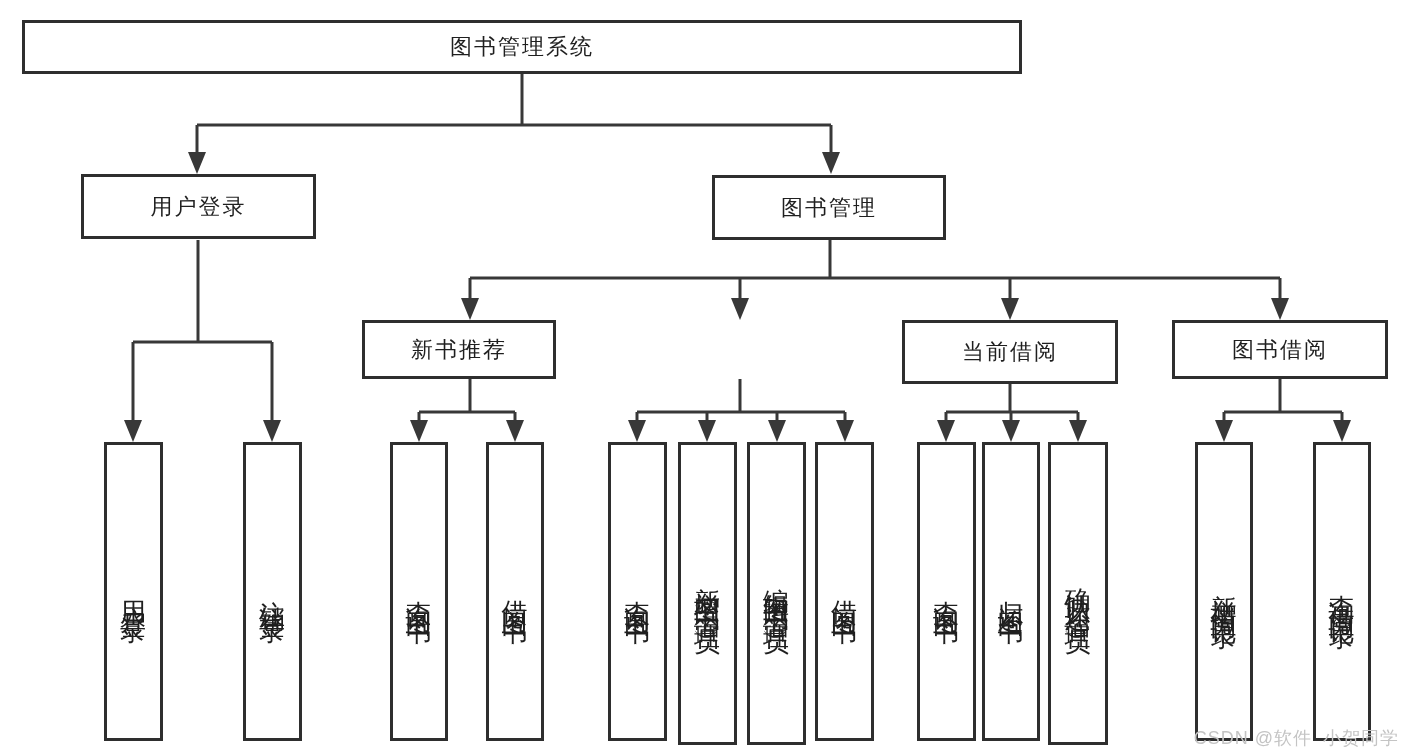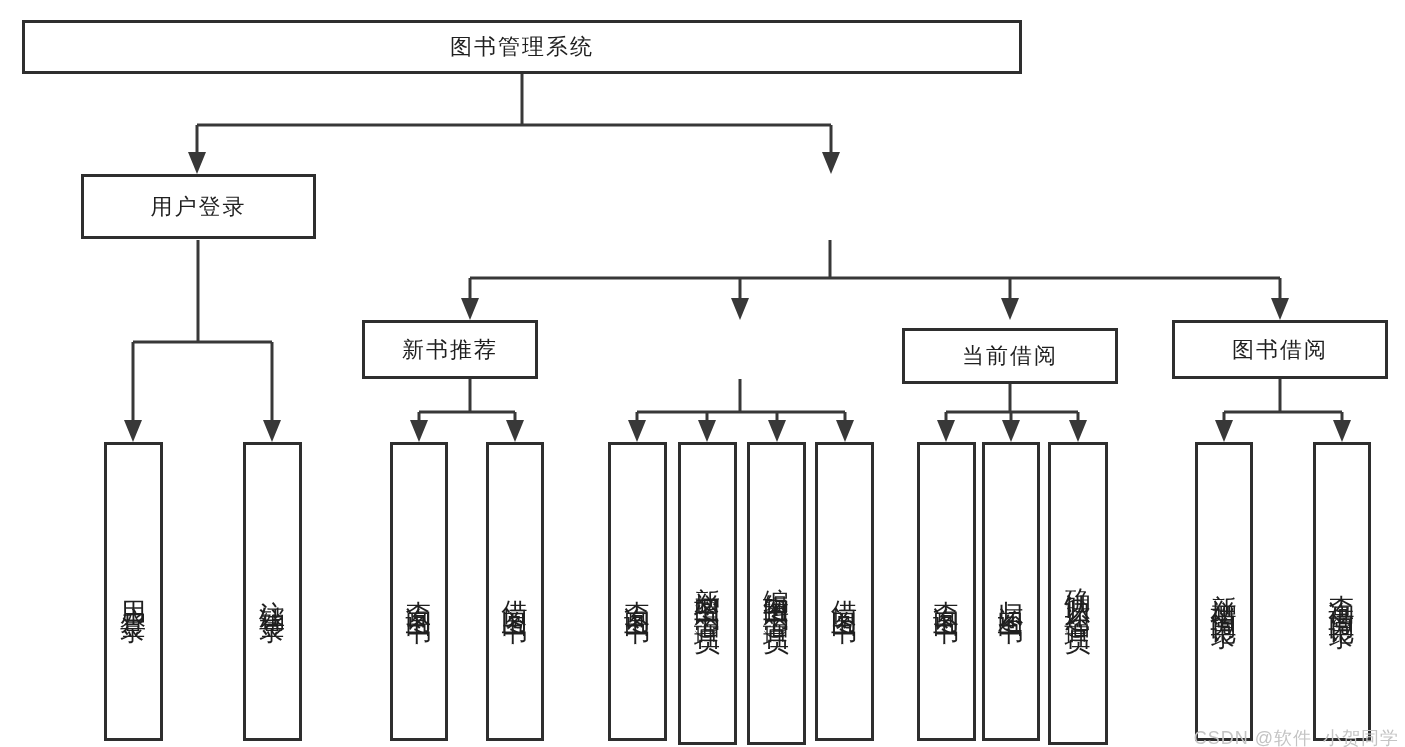--- a/index.html
+++ b/index.html
@@ -133,25 +133,28 @@
     </g>
   </svg>
 
   <div class="node" style="left:22px; top:14px; width:1000px; height:54px">
     <span>图书管理系统</span>
   </div>
 
   <div class="node" style="left:81px; top:168px; width:235px; height:65px">
     <span>用户登录</span>
   </div>
-
-  <div class="node" style="left:362px; top:314px; width:176px; height:59px">
+  <div class="node" style="left:712px; top:169px; width:234px; height:65px">
+    <span>图书管理</span>
+  </div>
+
+  <div class="node" style="left:362px; top:314px; width:194px; height:59px">
     <span>新书推荐</span>
   </div>
-  <div class="node" style="left:902px; top:322px; width:216px; height:56px">
+  <div class="node" style="left:902px; top:314px; width:216px; height:64px">
     <span>当前借阅</span>
   </div>
   <div class="node" style="left:1172px; top:314px; width:216px; height:59px">
     <span>图书借阅</span>
   </div>
 
   <div class="leaf" style="left:104px; top:436px; width:59px; height:299px">
     <span>用户登录</span>
   </div>
   <div class="leaf" style="left:243px; top:436px; width:59px; height:299px">

